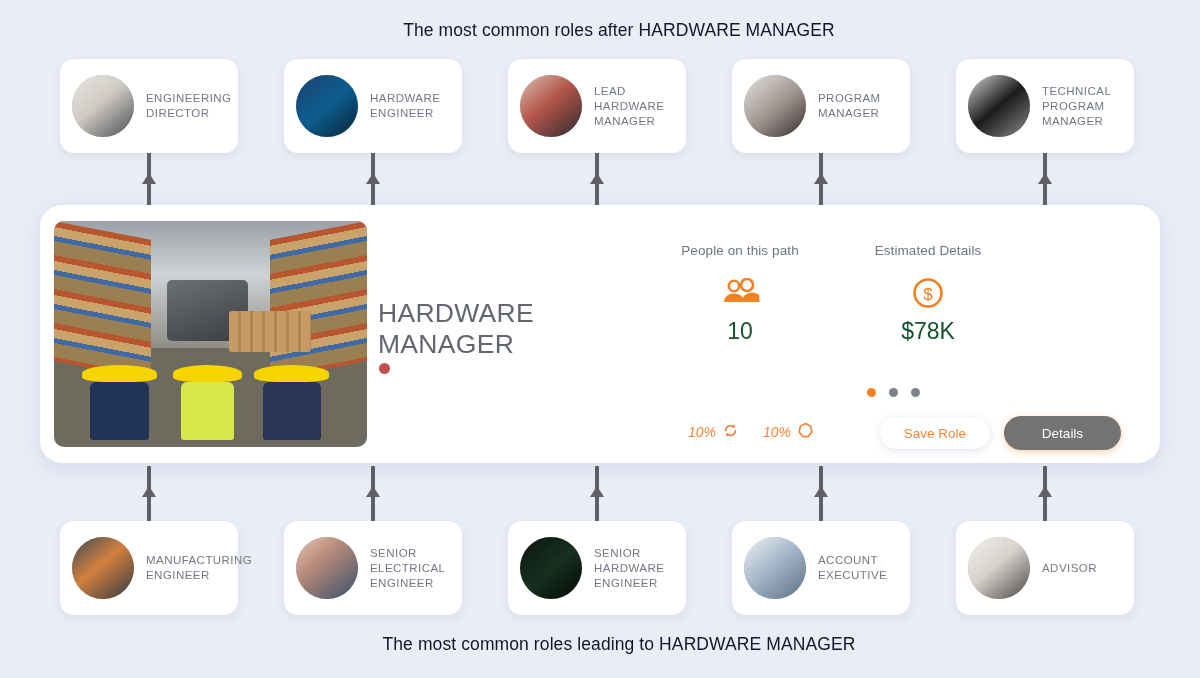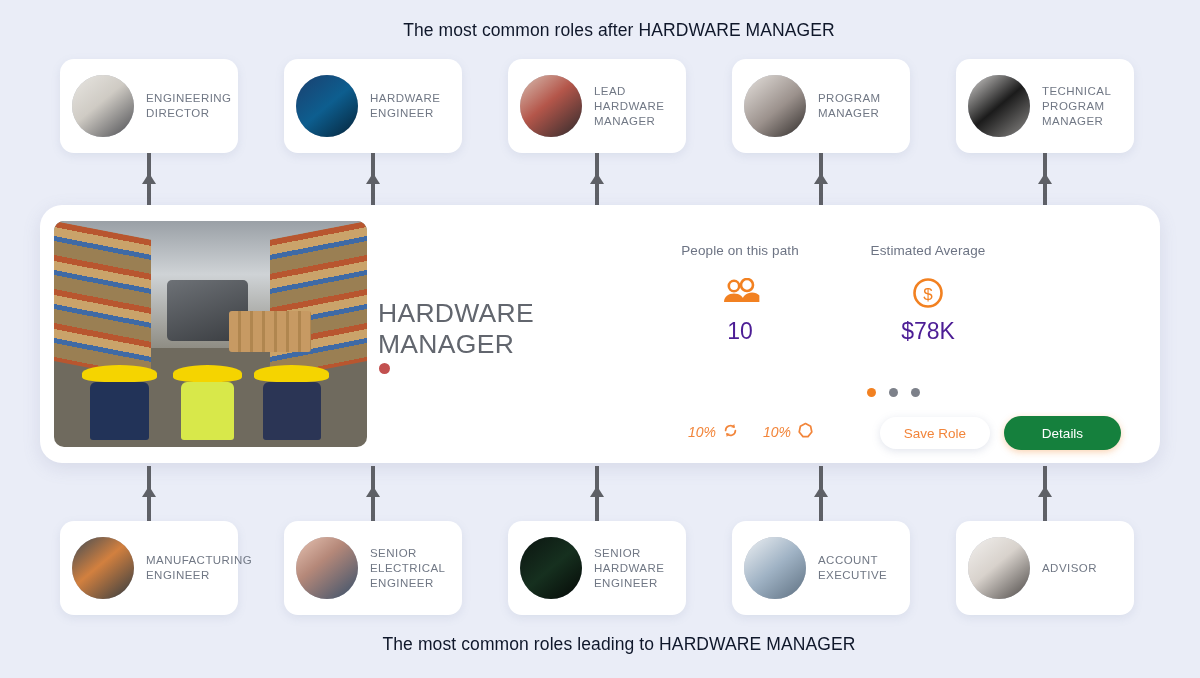--- a/index.html
+++ b/index.html
@@ -189,21 +189,21 @@
   }
   .stat-icon {
     height: 46px;
     margin-top: 12px;
     display: flex;
     align-items: center;
     justify-content: center;
   }
   .stat-value {
     font-size: 23px;
-    color: #4c1d95;
+    color: #14532d;
     margin-top: 2px;
   }
 
   
   .dots {
     position: absolute;
     left: 833px;
     top: 388px;
     width: 120px;
     display: flex;
@@ -245,21 +245,21 @@
     border: none;
   }
   .btn-save {
     left: 880px; top: 417px; width: 110px;
     background: #ffffff;
     color: #f2853a;
     box-shadow: 0 2px 8px rgba(120,130,170,.22);
   }
   .btn-details {
     left: 1004px; top: 416px; width: 117px; height: 34px;
-    background: #15803d;
+    background: #737373;
     color: #ffffff;
     border-radius: 17px;
     box-shadow: 0 2px 7px rgba(242,129,33,.35);
   }
 </style>
 </head>
 <body>
 
 <div class="caption caption-top">The most common roles after HARDWARE MANAGER</div>
 
@@ -345,21 +345,21 @@
         <circle cx="14" cy="8" r="5.2" fill="none" stroke="#f28121" stroke-width="2.6"></circle>
         <circle cx="27" cy="7" r="6" fill="none" stroke="#f28121" stroke-width="2.6"></circle>
         <path d="M4 24c0-5.3 4.5-8.5 10-8.5s10 3.2 10 8.5z" fill="#f28121"></path>
         <path d="M22 24c0-6 4.8-9.5 10-9.5 3 0 5.6 1.1 7.4 3v6.5z" fill="#f28121"></path>
       </svg>
     </div>
     <div class="stat-value">10</div>
   </div>
 
   <div class="stat">
-    <div class="stat-label">Estimated Average</div>
+    <div class="stat-label">Estimated Details</div>
     <div class="stat-icon">
       <svg width="34" height="34" viewBox="0 0 34 34">
         <circle cx="17" cy="17" r="13.5" fill="none" stroke="#f28121" stroke-width="2.6"></circle>
         <text x="17" y="24" text-anchor="middle" font-size="17" font-family="Liberation Sans, sans-serif" fill="#f28121">$</text>
       </svg>
     </div>
     <div class="stat-value">$78K</div>
   </div>
 
 

